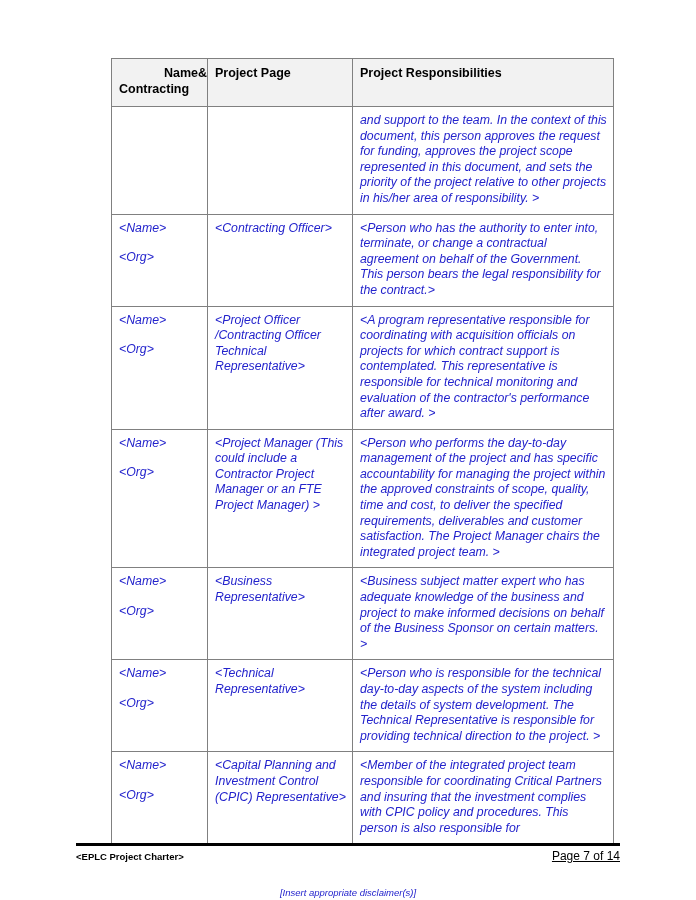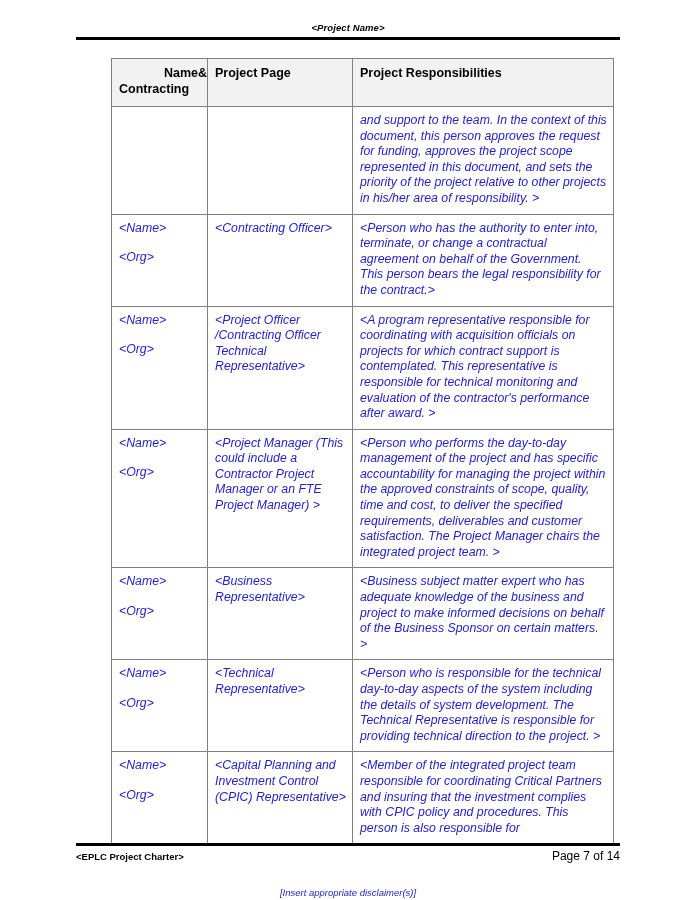--- a/index.html
+++ b/index.html
@@ -116,20 +116,21 @@
     border: 0;
     border-top: 3px solid #000000;
     height: 0;
     width: 100%;
     margin: 0;
   }
   .footer-row {
     position: relative;
     margin-top: 4px;
     height: 14px;
+    text-decoration: underline;
   }
   .footer-left {
     position: absolute;
     left: 0;
     top: 0;
     font-size: 9.5px;
     font-weight: bold;
     color: #000000;
     line-height: 13px;
   }
@@ -146,24 +147,20 @@
     font-style: italic;
     color: #2323cc;
     line-height: 13px;
   }
 </style>
 </head>
 <body>
 
 <div class="page">
 
-  <div class="page-header">
-    <div class="page-header-title">&lt;Project Name&gt;</div>
-    <hr class="page-header-rule">
-  </div>
 
   <table class="roles-table">
     <colgroup>
       <col class="col-name">
       <col class="col-role">
       <col class="col-resp">
     </colgroup>
     <thead>
       <tr>
         <th class="col-name">

